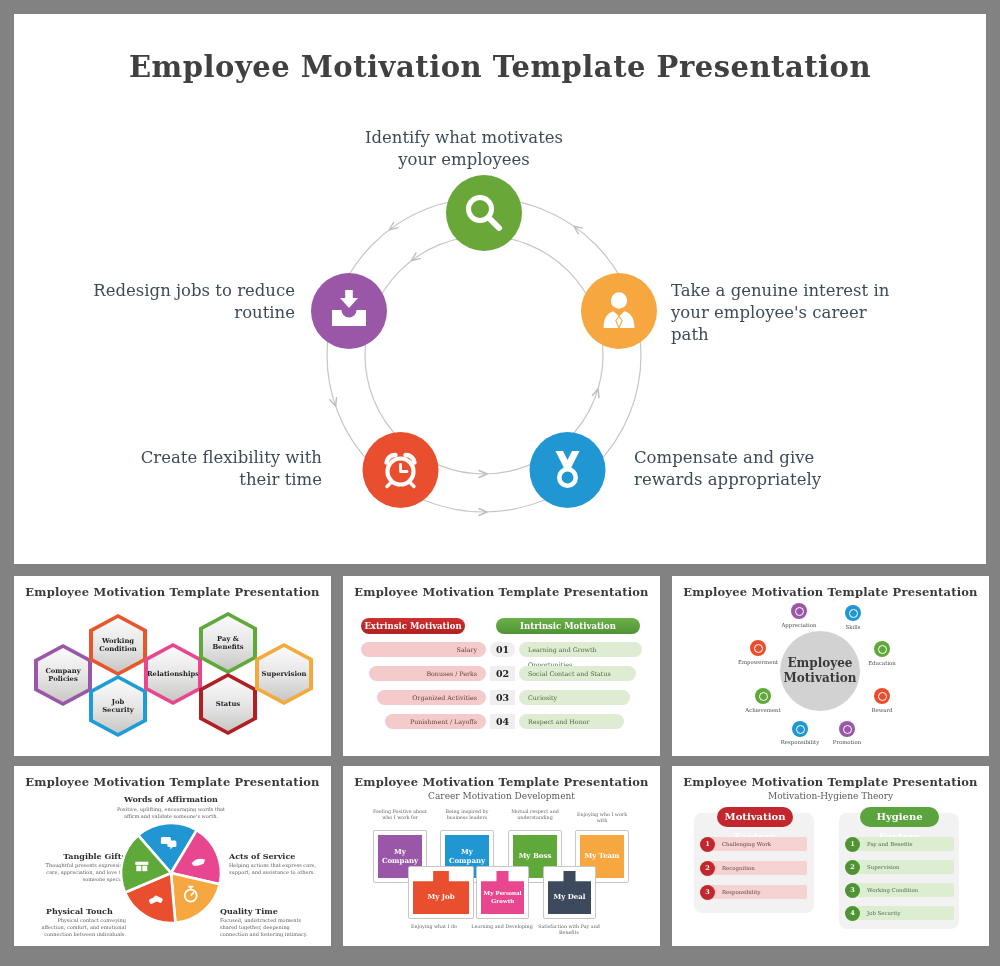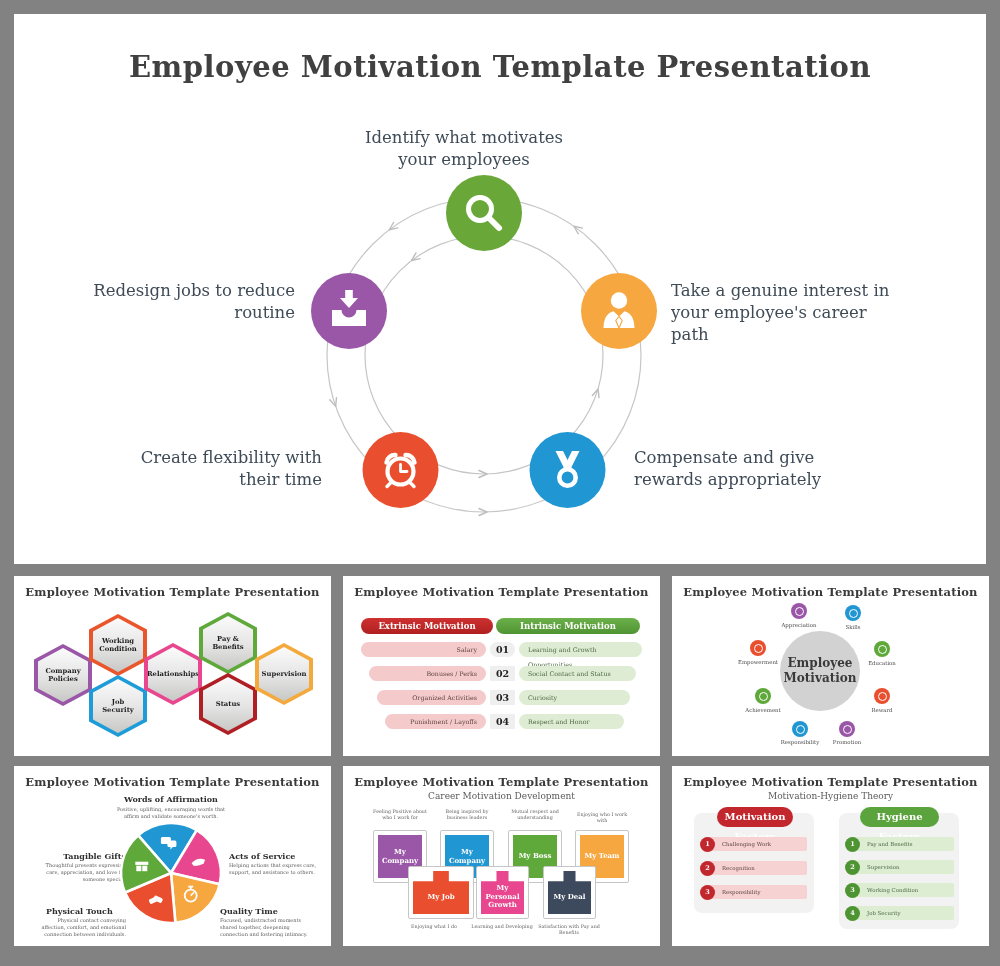--- a/index.html
+++ b/index.html
@@ -164,21 +164,21 @@
   <div class="hex" style="left:185px;top:97px;background:#b01f24;">
     <div class="hex-in">Status</div>
     </div>
   <div class="hex" style="left:241px;top:67px;background:#f3a93c;">
     <div class="hex-in">Supervision</div>
     </div>
 </div>
 
 <div class="slide thumb" style="left:343px;top:576px;">
   <div class="t-title">Employee Motivation Template Presentation</div>
-  <div class="hdr-pill" style="left:18px;top:42px;width:132px;background:linear-gradient(180deg,#cf3030,#b02020);">Extrinsic Motivation</div>
+  <div class="hdr-pill" style="left:18px;top:42px;width:104px;background:linear-gradient(180deg,#cf3030,#b02020);">Extrinsic Motivation</div>
   <div class="hdr-pill" style="left:153px;top:42px;width:144px;background:linear-gradient(180deg,#6cb04a,#4f9432);">Intrinsic Motivation</div>
 
   <div class="row-pill pill-l" style="left:18px;top:66px;width:125px;">Salary</div>
   <div class="row-num" style="left:147px;top:66px;border-radius:7px;">01</div>
   <div class="row-pill pill-r" style="left:176px;top:66px;width:123px;">Learning and Growth Opportunities</div>
 
   <div class="row-pill pill-l" style="left:26px;top:90px;width:117px;">Bonuses / Perks</div>
   <div class="row-num" style="left:147px;top:90px;">02</div>
   <div class="row-pill pill-r" style="left:176px;top:90px;width:117px;">Social Contact and Status</div>
 
@@ -299,21 +299,21 @@
     <div class="sq-fill" style="background:#5fa83a;">My Boss</div>
     </div>
   <div class="sq-frame" style="left:232px;top:64px;width:54px;height:53px;">
     <div class="sq-fill" style="background:#f7a740;">My Team</div>
     </div>
 
   <div class="sq-frame" style="left:65px;top:100px;width:66px;height:53px;z-index:2;">
     <div class="sq-fill puzzle" style="background:#e94f2e;padding-top:9px;">My Job</div>
     </div>
   <div class="sq-frame" style="left:133px;top:100px;width:53px;height:53px;z-index:2;">
-    <div class="sq-fill puzzle" style="background:#e8468e;padding-top:9px;">My Personal Growth</div>
+    <div class="sq-fill puzzle" style="background:#e8468e;padding-top:9px;font-family:Liberation Serif, serif;">My Personal Growth</div>
     </div>
   <div class="sq-frame" style="left:200px;top:100px;width:53px;height:53px;z-index:2;">
     <div class="sq-fill puzzle" style="background:#3d4a5e;padding-top:9px;">My Deal</div>
     </div>
 
   <div class="cap" style="left:56px;top:158px;width:70px;">Enjoying what I do</div>
   <div class="cap" style="left:124px;top:158px;width:70px;">Learning and Developing</div>
   <div class="cap" style="left:191px;top:158px;width:70px;">Satisfaction with Pay and Benefits</div>
 </div>
 

